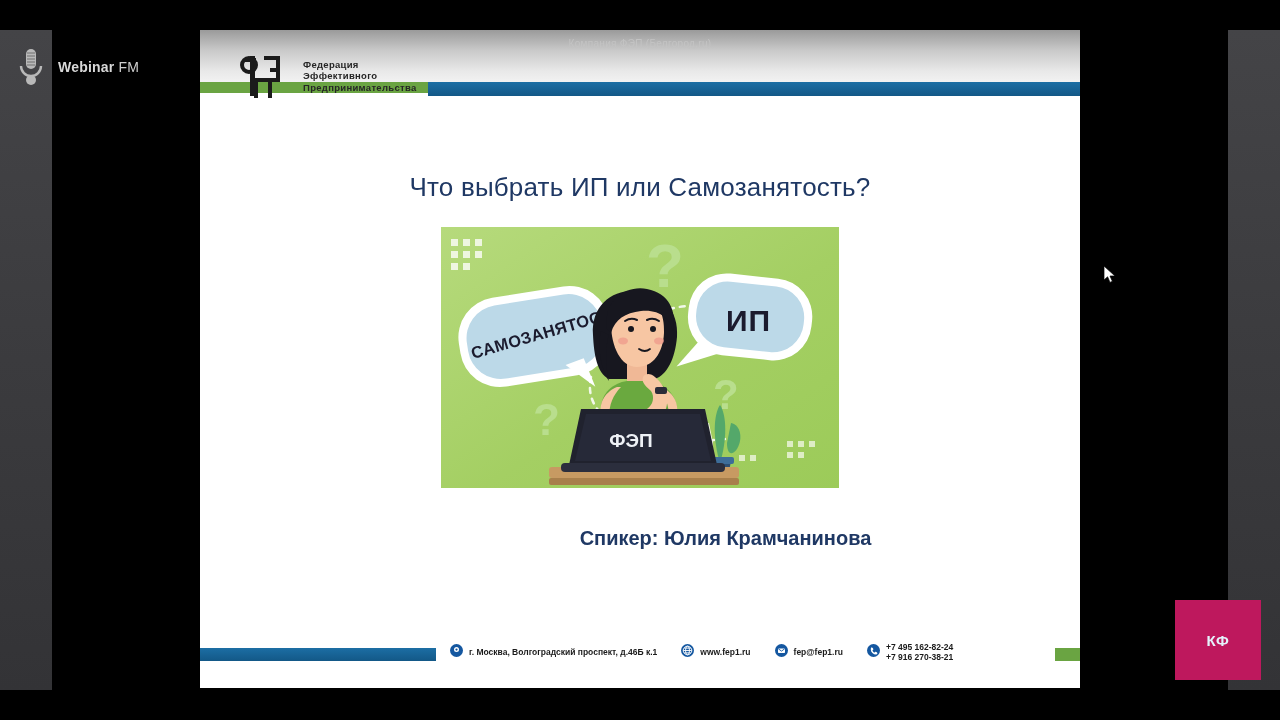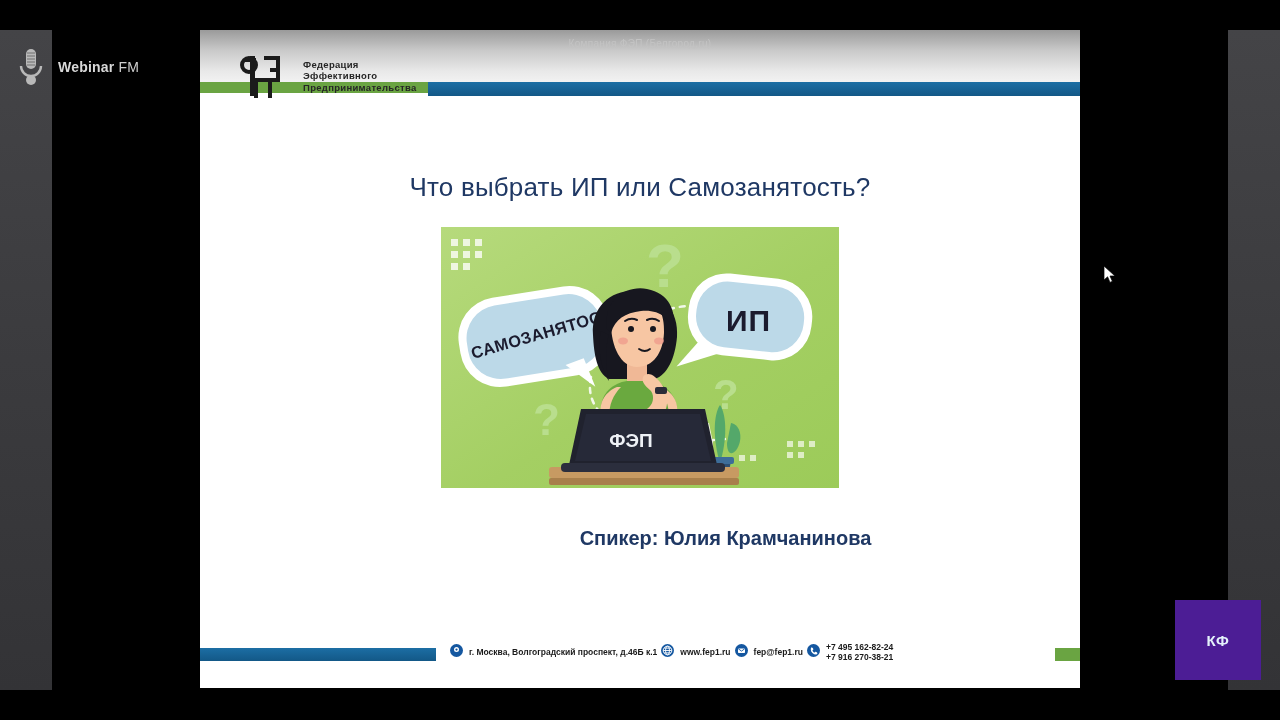--- a/index.html
+++ b/index.html
@@ -41,29 +41,29 @@
 
   
   #illus{position:absolute;left:241px;top:197px;width:398px;height:261px;overflow:hidden;}
   #illus svg{display:block;width:398px;height:261px;}
 
   
   #ftr-blue{position:absolute;left:0;top:618px;width:236px;height:13px;
     background:linear-gradient(180deg,#1c6ea4 0%,#135887 100%);}
   #ftr-green{position:absolute;left:855px;top:618px;width:60px;height:13px;background:#6aa442;}
   #contacts{position:absolute;left:250px;top:604px;width:620px;height:36px;
-    display:flex;align-items:center;gap:4px;}
+    display:flex;align-items:center;gap:24px;}
   .c-item{display:flex;align-items:center;gap:6px;}
   .c-ico{flex:0 0 auto;display:block;}
   .c-txt{font-size:8.5px;font-weight:bold;color:#1a1a1a;white-space:nowrap;}
   .c-txt.two{line-height:10.5px;}
 
   
   #avatar-tile{position:absolute;left:1175px;top:600px;width:86px;height:80px;
-    background:#4c1d95;display:flex;align-items:center;justify-content:center;}
+    background:#be185d;display:flex;align-items:center;justify-content:center;}
   #avatar-tile span{font-size:15px;font-weight:bold;color:#e4f2fb;letter-spacing:.5px;}
 
   
   #cursor{position:absolute;left:1104px;top:266px;width:14px;height:18px;}
 </style>
 </head>
 <body>
 
 <div id="app">
 

